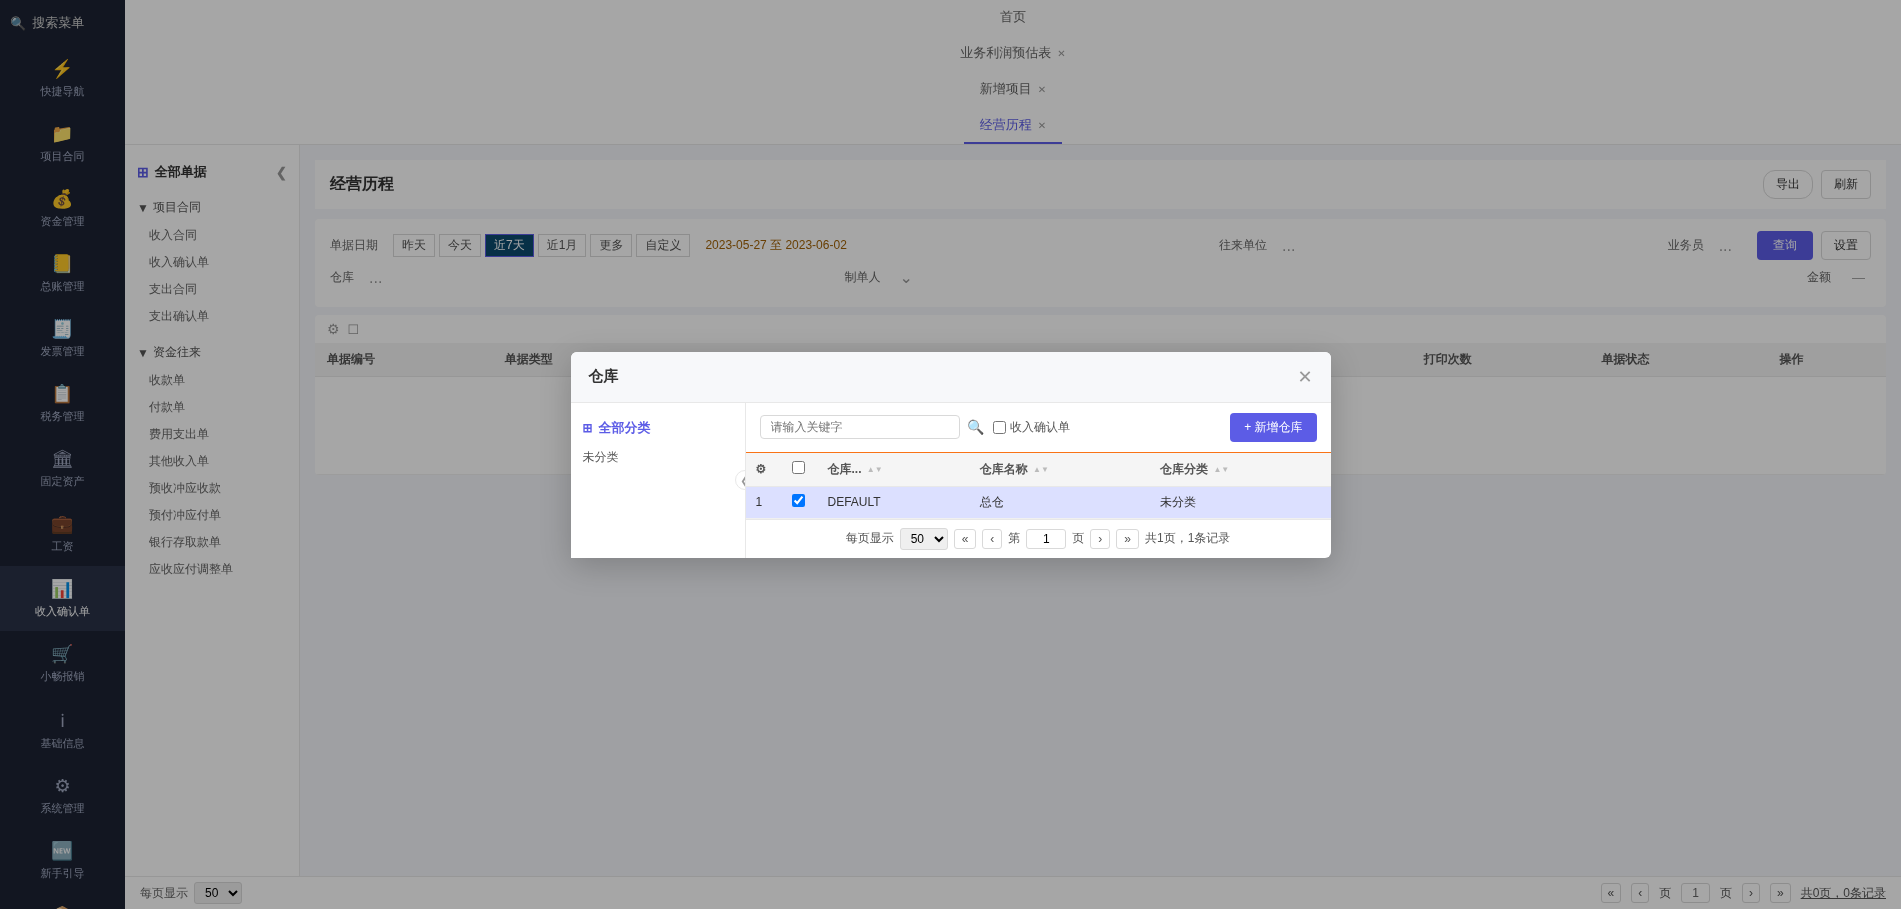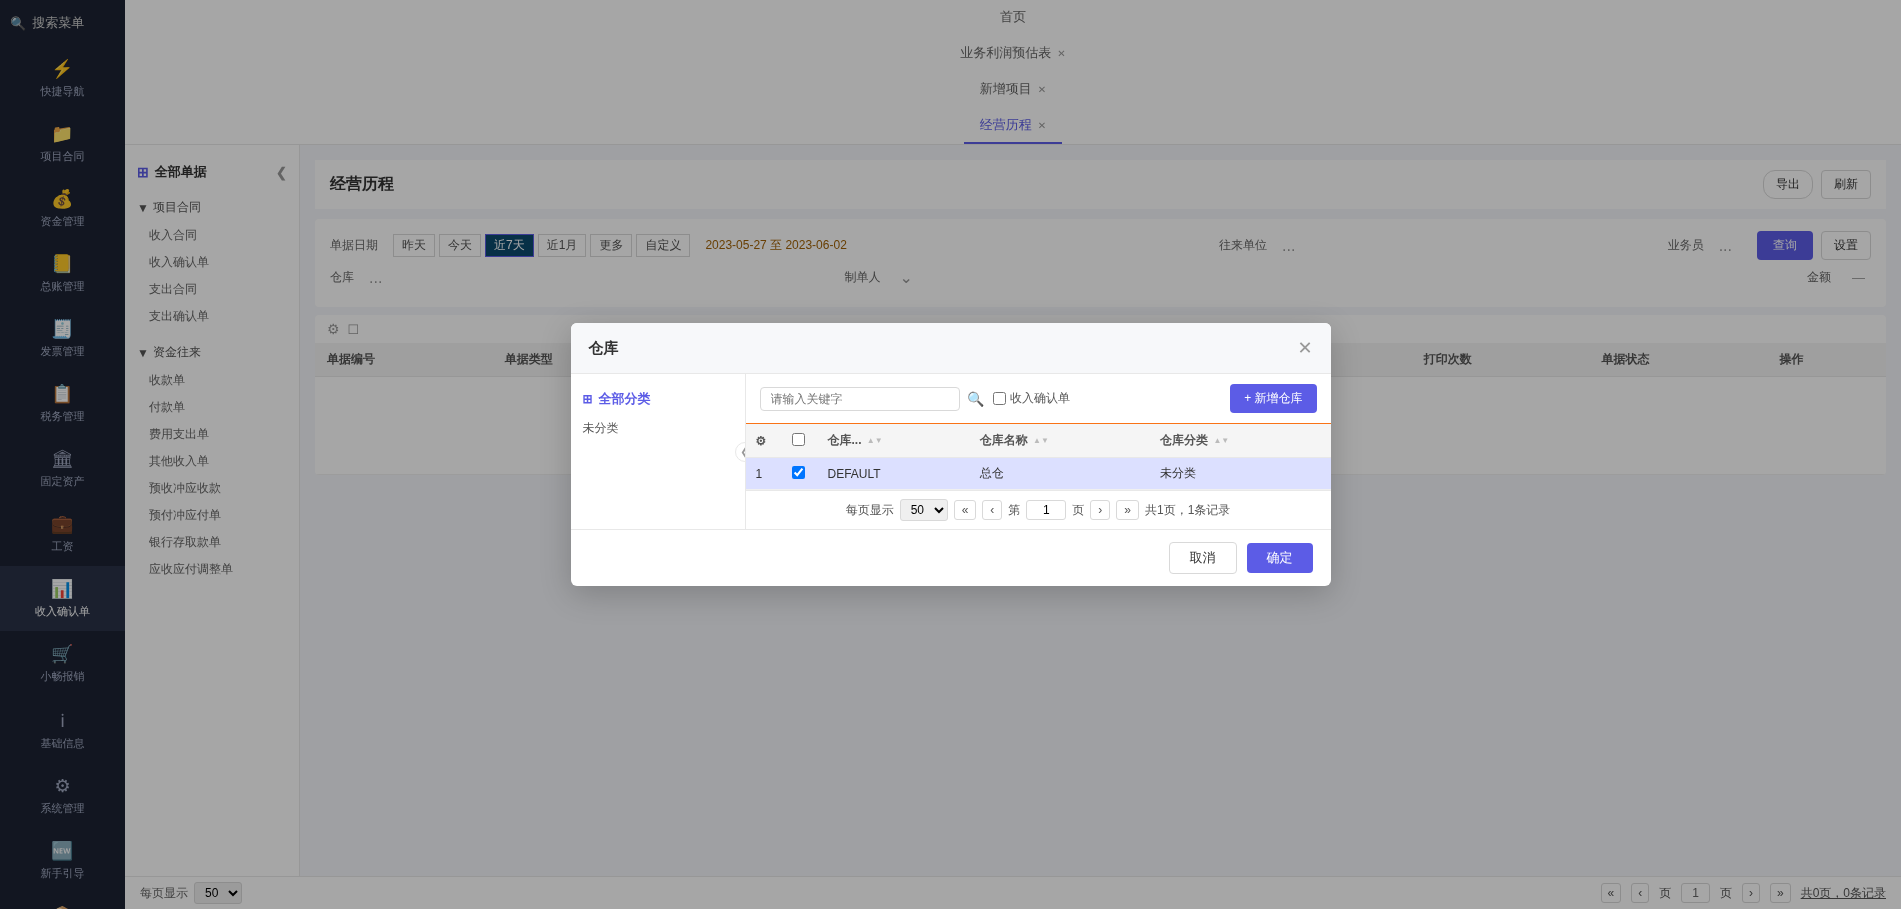--- a/index.html
+++ b/index.html
@@ -411,19 +411,15 @@
             <span>第</span>
             <input class="page-input" type="text" value="1" style="">
             <span>页</span>
             <button class="page-nav-btn">›</button>
             <button class="page-nav-btn">»</button>
             <span>共1页，1条记录</span>
           </div>
         </div>
       </div>
 
-      <div class="modal-footer">
-        <button class="btn-cancel">取消</button>
-        <button class="btn-confirm">确定</button>
-      </div>
     </div>
   </div>
 </div>
 
 </body></html>

